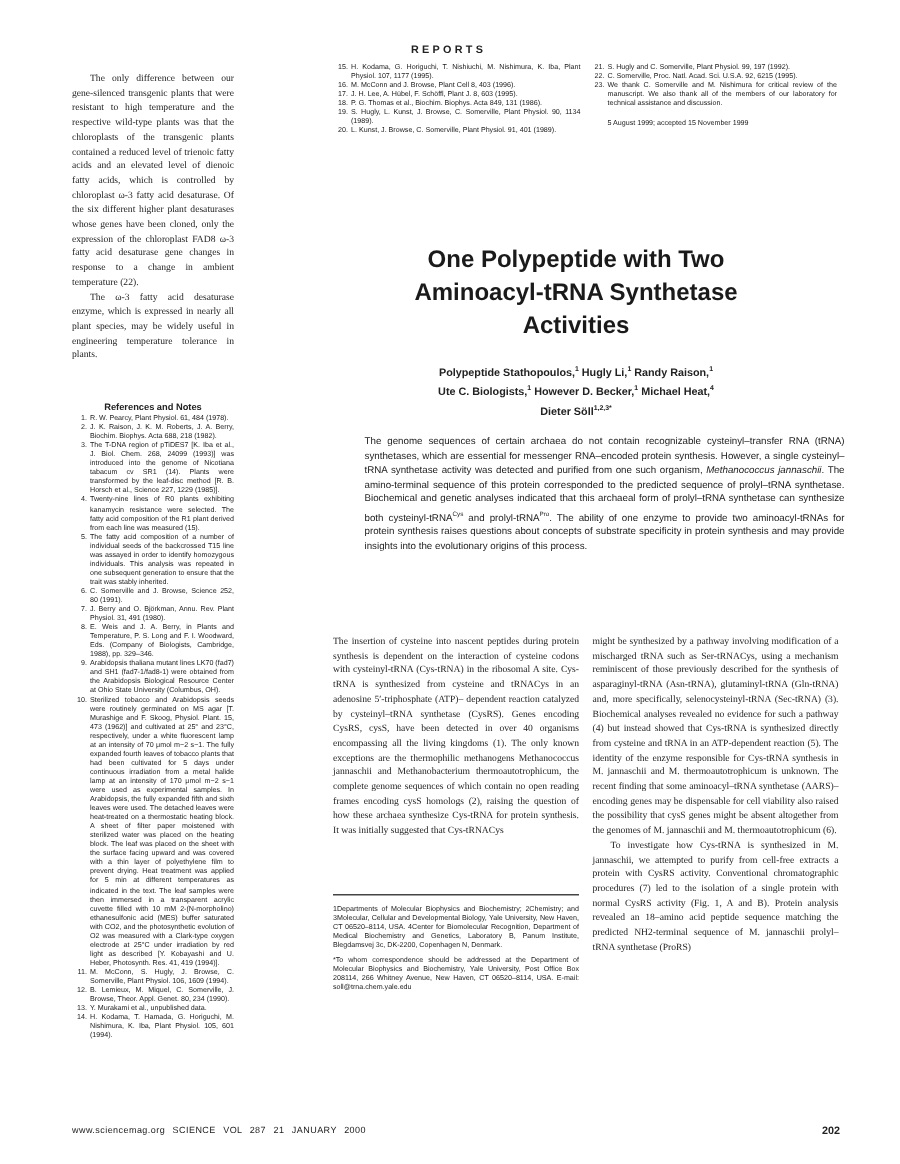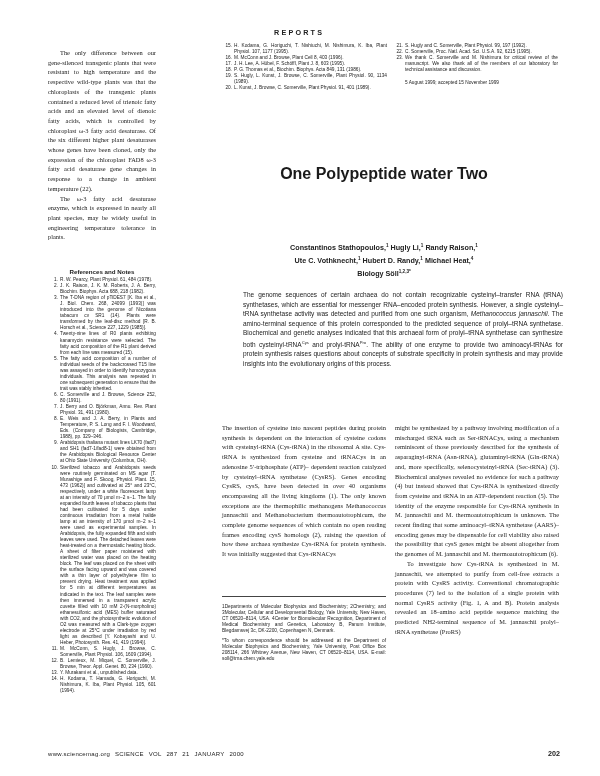--- a/index.html
+++ b/index.html
@@ -159,36 +159,38 @@
         </li>
       <li>
           <span class="num">23.</span>
           <span class="txt">We thank C. Somerville and M. Nishimura for critical review of the manuscript. We also thank all of the members of our laboratory for technical assistance and discussion.</span>
         </li>
     </ul>
     <div class="dateline sans">5 August 1999; accepted 15 November 1999</div>
   </div>
 
   <div class="title sans">
-    <div>One Polypeptide water Two</div>
+    <div>One Polypeptide with Two</div>
+    <div>Aminoacyl-tRNA Synthetase</div>
+    <div>Activities</div>
   </div>
 
   <div class="authors sans">
     <div>
-      <span>Constantinos Stathopoulos,</span><sup>1</sup>
+      <span>Polypeptide Stathopoulos,</span><sup>1</sup>
       <span>Hugly Li,</span><sup>1</sup>
       <span>Randy Raison,</span><sup>1</sup>
     </div>
     <div>
-      <span>Ute C. Vothknecht,</span><sup>1</sup>
-      <span>Hubert D. Randy,</span><sup>1</sup>
+      <span>Ute C. Biologists,</span><sup>1</sup>
+      <span>However D. Becker,</span><sup>1</sup>
       <span>Michael Heat,</span><sup>4</sup>
     </div>
     <div>
-      <span>Biology Söll</span><sup>1,2,3*</sup>
+      <span>Dieter Söll</span><sup>1,2,3*</sup>
     </div>
   </div>
 
   <div class="abstract sans"><span>The genome sequences of certain archaea do not contain recognizable cysteinyl–transfer RNA (tRNA) synthetases, which are essential for messenger RNA–encoded protein synthesis. However, a single cysteinyl–tRNA synthetase activity was detected and purified from one such organism, </span><i>Methanococcus jannaschii</i><span>. The amino-terminal sequence of this protein corresponded to the predicted sequence of prolyl–tRNA synthetase. Biochemical and genetic analyses indicated that this archaeal form of prolyl–tRNA synthetase can synthesize both cysteinyl-tRNA</span><sup>Cys</sup><span> and prolyl-tRNA</span><sup>Pro</sup><span>. The ability of one enzyme to provide two aminoacyl-tRNAs for protein synthesis raises questions about concepts of substrate specificity in protein synthesis and may provide insights into the evolutionary origins of this process.</span></div>
 
   <div class="col-mid body-text serif">
     <p class="no-indent">The insertion of cysteine into nascent peptides during protein synthesis is dependent on the interaction of cysteine codons with cysteinyl-tRNA (Cys-tRNA) in the ribosomal A site. Cys-tRNA is synthesized from cysteine and tRNACys in an adenosine 5′-triphosphate (ATP)– dependent reaction catalyzed by cysteinyl–tRNA synthetase (CysRS). Genes encoding CysRS, cysS, have been detected in over 40 organisms encompassing all the living kingdoms (1). The only known exceptions are the thermophilic methanogens Methanococcus jannaschii and Methanobacterium thermoautotrophicum, the complete genome sequences of which contain no open reading frames encoding cysS homologs (2), raising the question of how these archaea synthesize Cys-tRNA for protein synthesis. It was initially suggested that Cys-tRNACys</p>
   </div>
 
   <div class="rule"></div>

